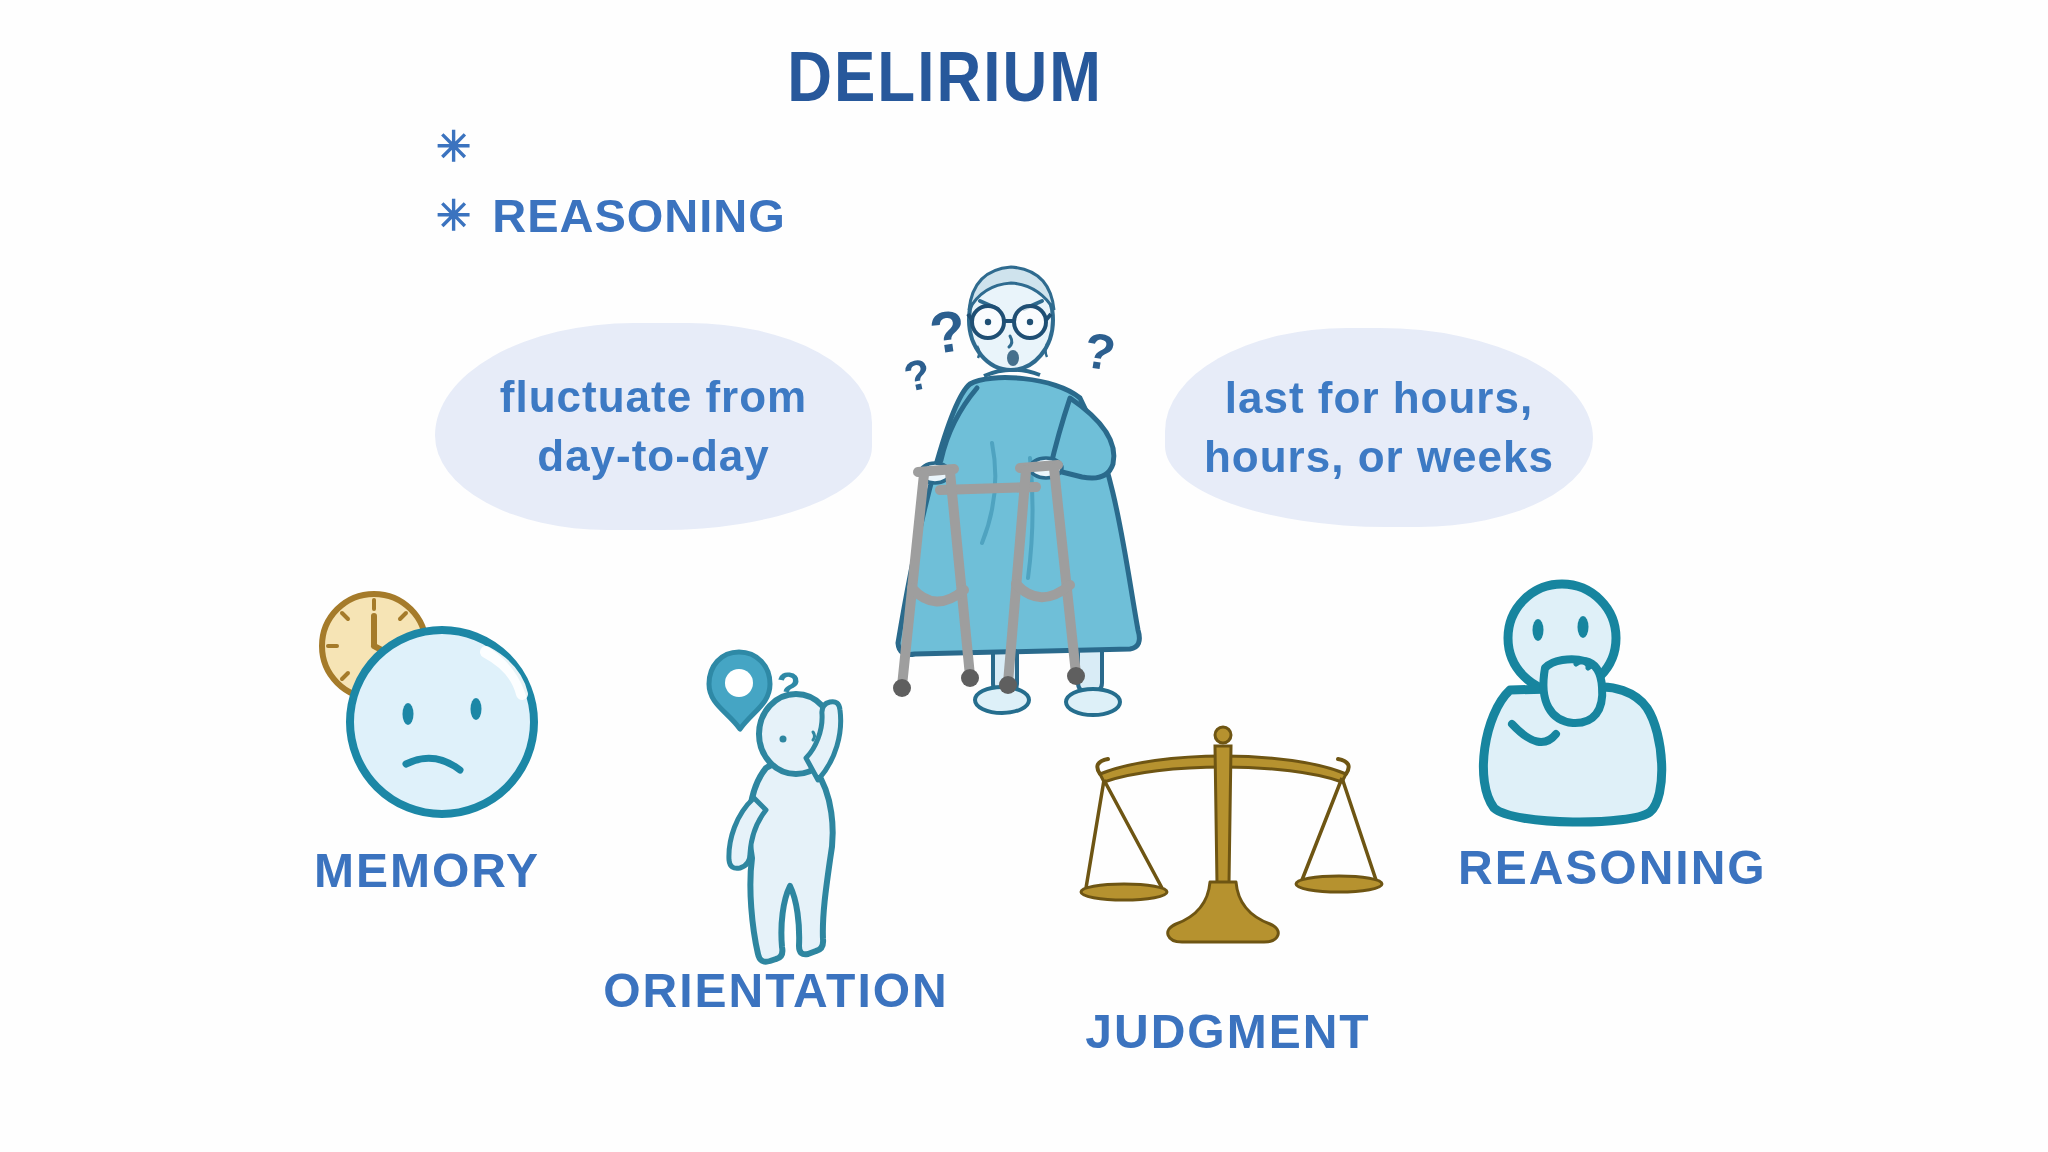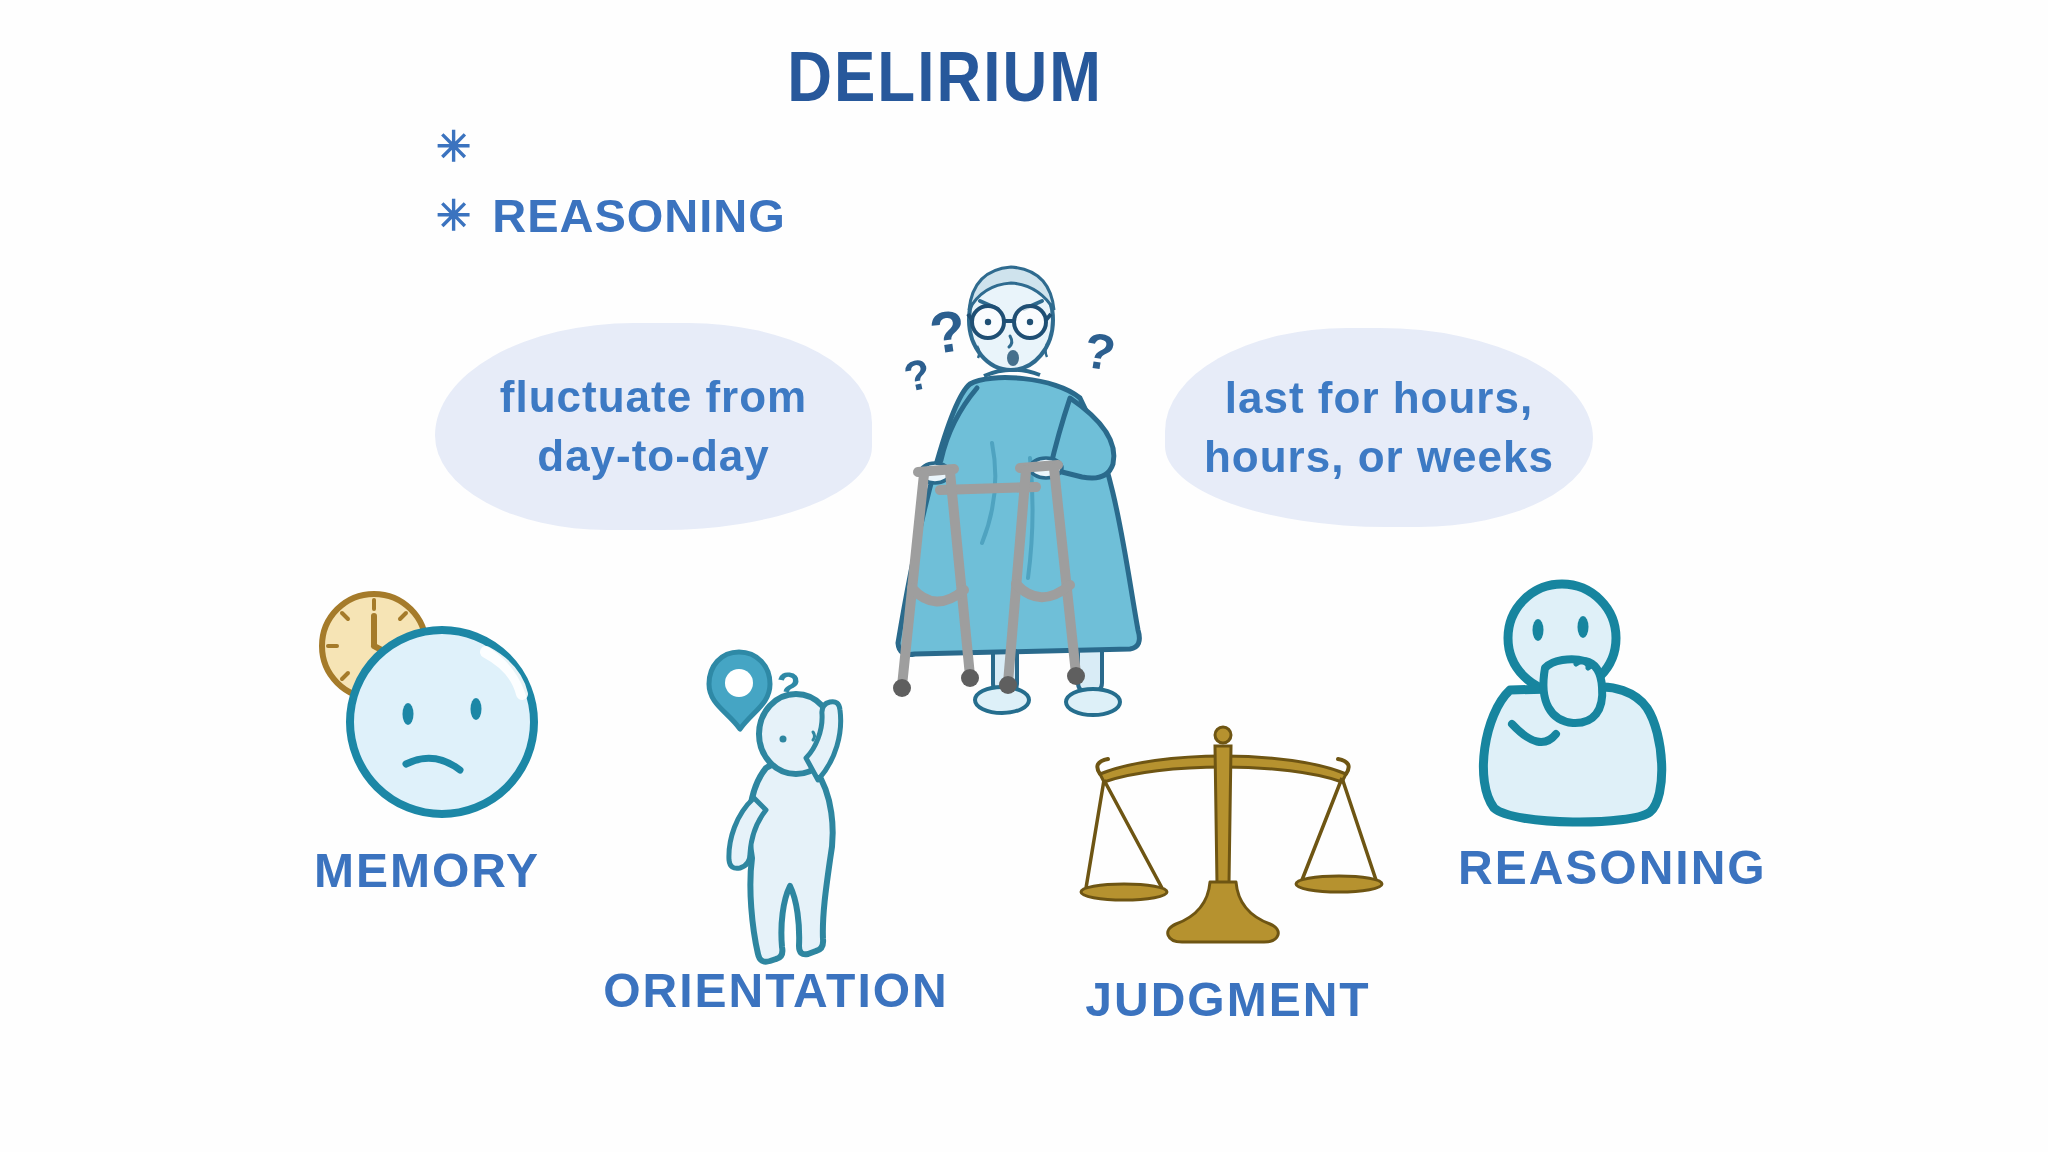--- a/index.html
+++ b/index.html
@@ -22,21 +22,21 @@
     color:var(--bubble-text,#3d7ac4);font-size:44px;font-weight:700;line-height:1.32;letter-spacing:1px;
   }
   .bubble-left{left:435px;top:323px;width:437px;height:207px;border-radius:52% 48% 55% 45% / 62% 55% 46% 52%;}
   .bubble-right{left:1165px;top:328px;width:428px;height:199px;border-radius:46% 54% 44% 56% / 56% 60% 48% 44%;}
   .feature-label{
     position:absolute;font-size:48px;font-weight:bold;letter-spacing:2px;text-align:center;
     color:var(--accent-blue,#3b73bf);
   }
   .label-memory{left:277px;top:843px;width:300px;}
   .label-orientation{left:576px;top:963px;width:400px;}
-  .label-judgment{left:1028px;top:972px;width:400px;}
+  .label-judgment{left:1028px;top:1004px;width:400px;}
   .label-reasoning{left:1418px;top:840px;width:300px;margin-left:40px;}
   .icon-svg{position:absolute;}
   .svg-patient{left:880px;top:258px;}
   .svg-memory{left:308px;top:582px;}
   .svg-orientation{left:618px;top:638px;}
   .svg-judgment{left:1078px;top:722px;}
   .svg-reasoning{left:1452px;top:572px;}
   .qmark{font-weight:bold;font-family:"Liberation Sans",sans-serif;}
 </style>
 </head>

